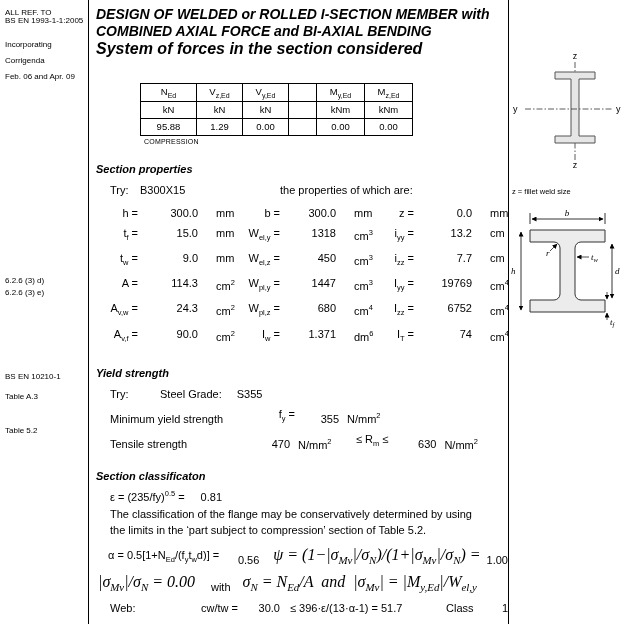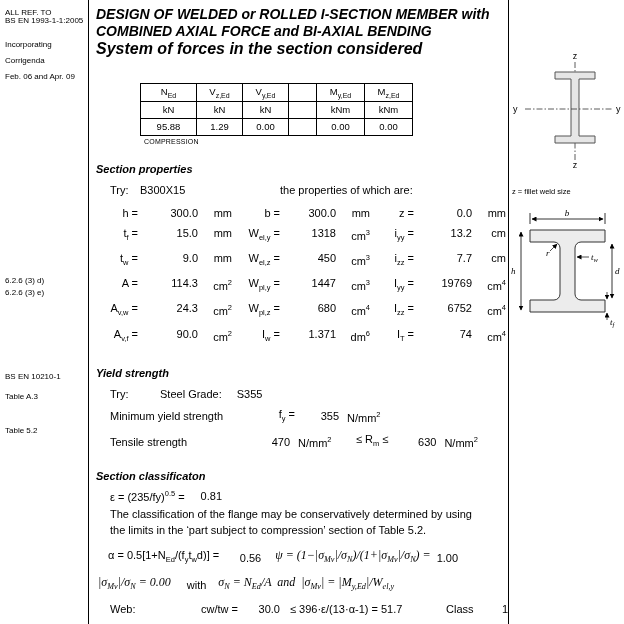--- a/index.html
+++ b/index.html
@@ -9,29 +9,29 @@
   .ref{position:absolute;left:5px;font-size:8px;white-space:nowrap}
   .main{position:absolute;left:96px;top:6px;width:412px}
   .title{font-size:14px;font-weight:700;font-style:italic;line-height:17px;white-space:nowrap}
   .subtitle{font-size:16px;font-weight:700;font-style:italic;line-height:16px;margin-top:1px}
   .heading{font-size:11px;font-weight:700;font-style:italic;line-height:14px}
   sub,sup{font-size:0.68em}
   .forces{border-collapse:collapse;margin:26px 0 0 44px}
   .forces td{border:1px solid #000;text-align:center;font-size:9.5px;padding:2px 3px;height:12px}
   .forces td sub{font-size:7px}
   .compression{font-size:7px;margin:2px 0 0 48px;letter-spacing:.2px}
-  .line{display:flex;align-items:center;font-size:11px;line-height:20px;white-space:pre}
+  .line{display:flex;align-items:flex-end;font-size:11px;line-height:20px;white-space:pre}
   .line span{display:inline-block}
   .r{text-align:right}
-  .math{font-family:"Liberation Serif",serif;font-style:italic;font-size:12px}
+  .math{font-family:"Liberation Serif",serif;font-style:italic;font-size:16px}
   .grid{display:grid;grid-template-columns:42px 60px 34px 48px 56px 34px 44px 58px 34px;
         margin-top:3px;font-size:11px;line-height:20px}
   .grid .lab{text-align:right;white-space:pre}
   .grid .val{text-align:right}
-  .grid .unit{text-align:right;padding-left:5px}
+  .grid .unit{text-align:left;padding-left:18px}
   .colright{position:absolute;left:509px;top:0;width:115px;height:624px}
   .caption{position:absolute;top:187px;left:3px;font-size:7.5px;white-space:nowrap}
   svg text{font-family:"Liberation Sans",sans-serif;font-size:9px;fill:#000}
   svg .dimtxt{font-family:"Liberation Serif",serif;font-style:italic}
 </style>
 </head>
 <body>
 
 <div class="page">
 

